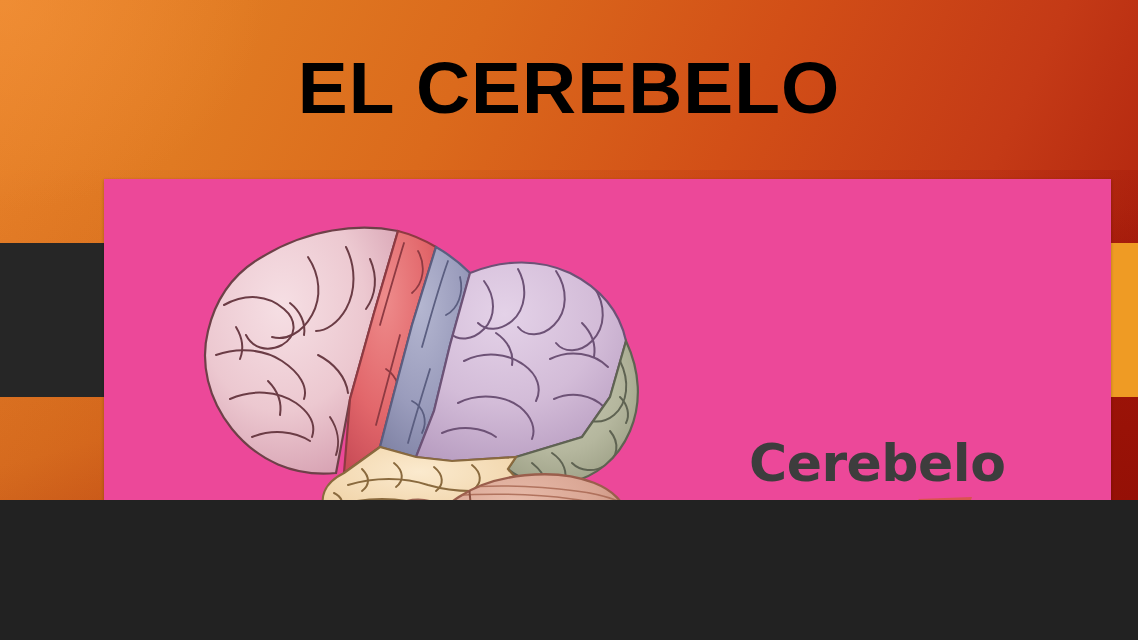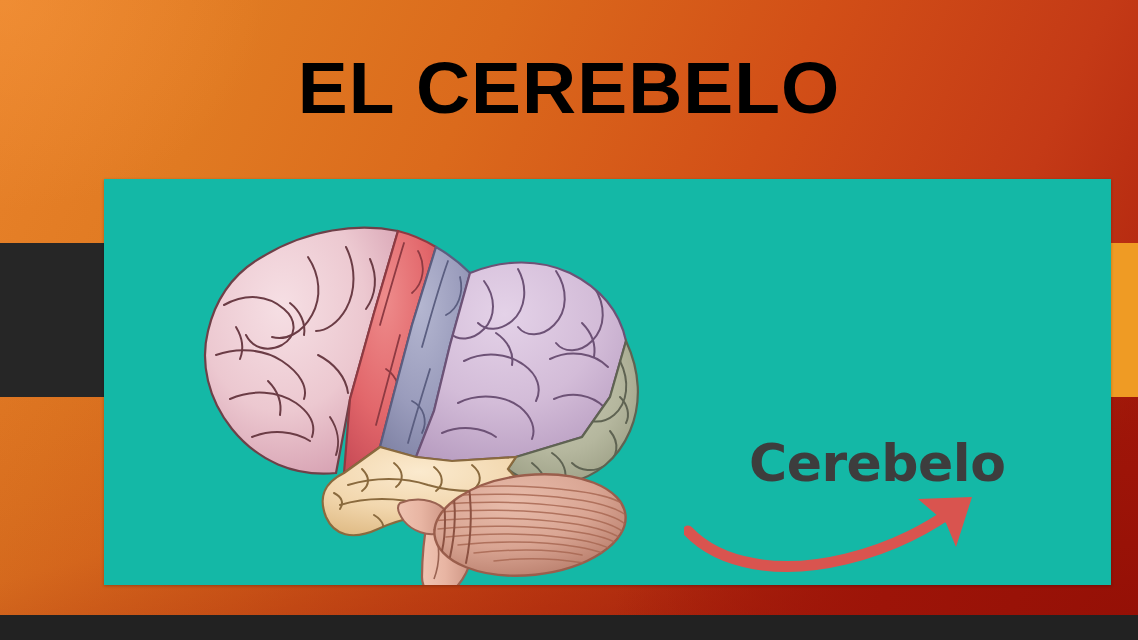--- a/index.html
+++ b/index.html
@@ -1,19 +1,19 @@
 <!DOCTYPE html>
 <html><head>
 <meta charset="utf-8">
 <style>
   html,body{margin:0;padding:0;background:#222;}
   *{box-sizing:border-box;}
   #slide{
     position:relative;
-    width:1138px;height:615px;
+    width:1138px;height:500px;
     overflow:hidden;
     font-family:"Liberation Sans", sans-serif;
   }
   
   .bg-base{
     position:absolute;inset:0;
     background:
       linear-gradient(115deg,
         #e8822a 0%,
         #e07a22 18%,
@@ -51,21 +51,21 @@
     font-size:72px;
     font-weight:bold;
     letter-spacing:1px;
     line-height:1;
     transform:scaleX(1.04);
     font-family:"Liberation Sans", sans-serif;
   }
   
   .panel{
     position:absolute;left:104px;top:179px;width:1007px;height:406px;
-    background:#14b8a6;
+    background:#ec4899;
     box-shadow:0 1px 3px rgba(0,0,0,.25);
     overflow:hidden;
   }
   
   .figure{
     position:absolute;left:0;top:0;width:1007px;height:406px;
   }
   .brain-svg{position:absolute;left:8px;top:6px;width:600px;height:400px;}
   
   .cerebelo-label{

